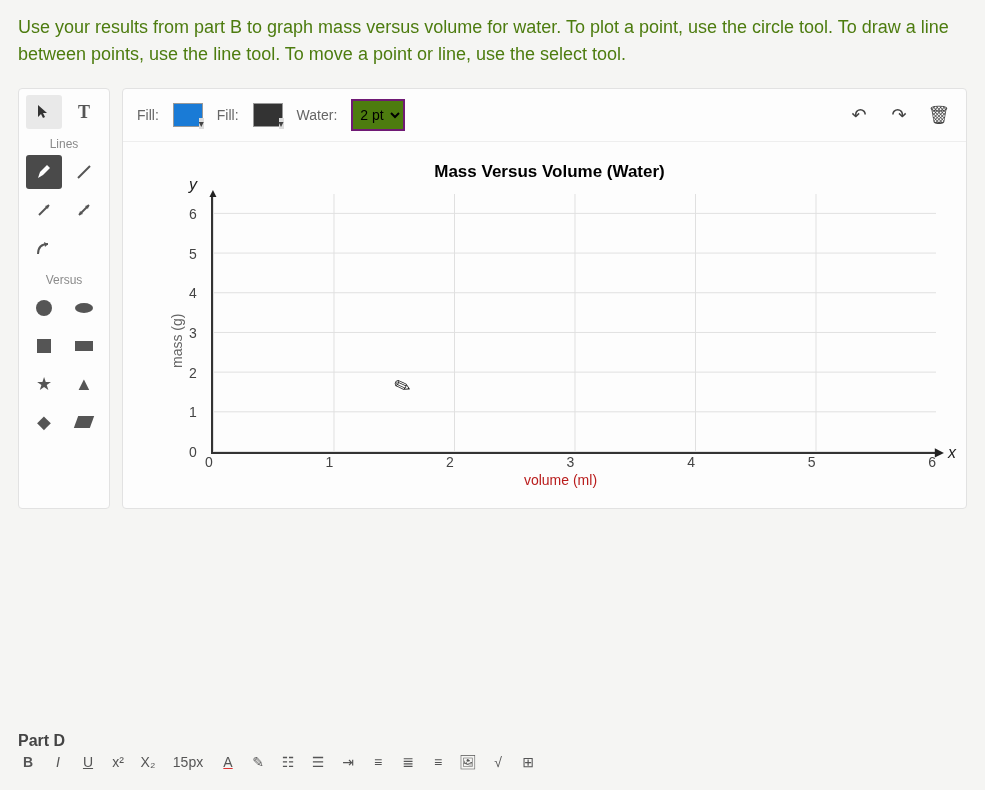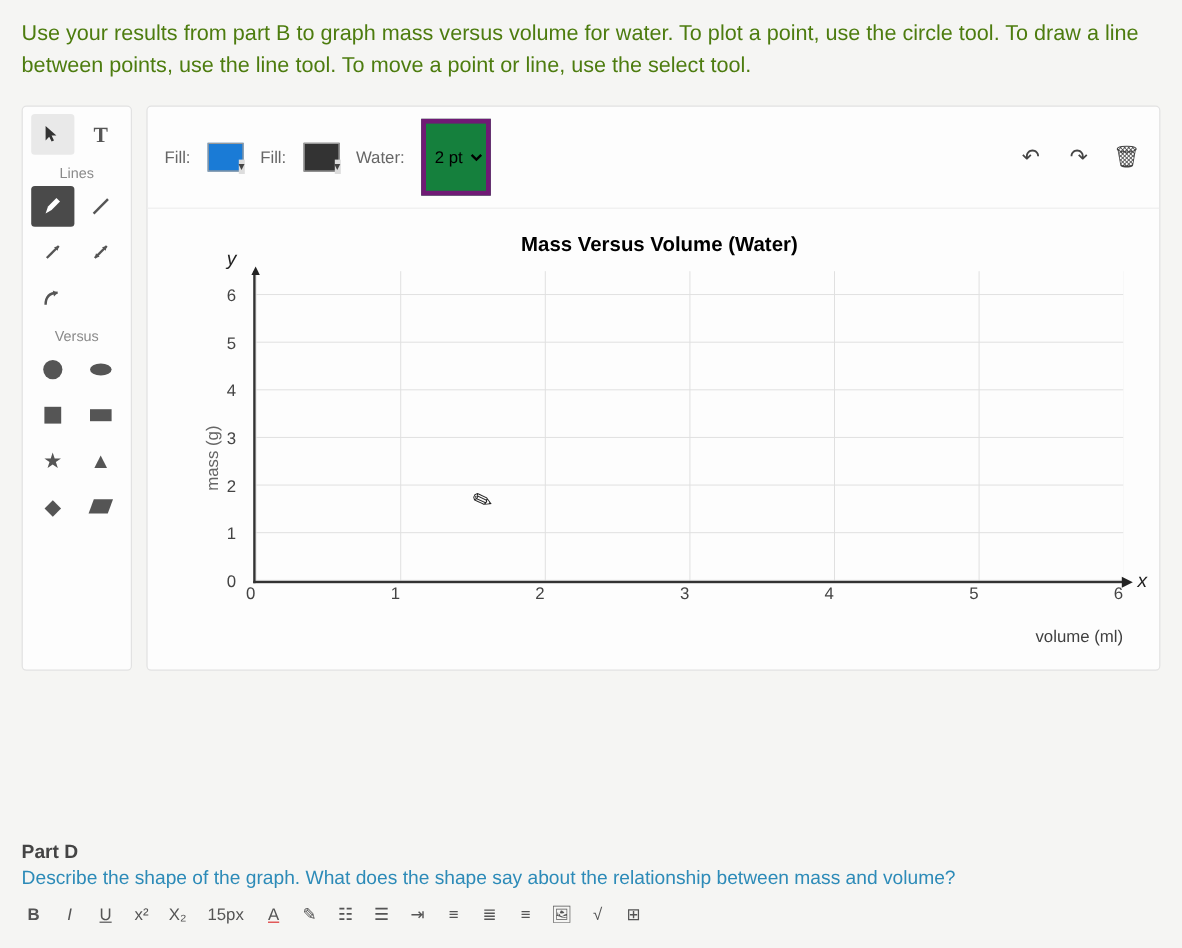--- a/index.html
+++ b/index.html
@@ -48,21 +48,21 @@
 .toolbar-label { font-size: 14px; }
 .swatch {
   width: 30px; height: 24px; background: #1a7bd6; border:1px solid #999;
   position: relative;
 }
 .swatch::after {
   content: '▾'; position: absolute; right: -2px; bottom: -3px; font-size: 10px; color:#444;
   background:#ddd;
 }
 .width-select {
-  border: 4px solid #701a75; font-size: 14px; padding: 19px 3px; background:#15803d;
+  border: 2px solid #701a75; font-size: 14px; padding: 5px 3px; background:#4d7c0f;
 }
 .toolbar-spacer { flex: 1; }
 .tb-btn { width: 26px; height:26px; display:flex;align-items:center;justify-content:center;font-size:18px;color:#444;}
 .chart-wrap { padding: 20px 30px 20px 40px; }
 .chart-title { text-align: center; font-size: 17px; font-weight: bold; margin-bottom: 12px; color:#000000;}
 .chart-body { display: flex; }
 .ylabel { writing-mode: vertical-rl; transform: rotate(180deg); font-size: 14px; color:#666; padding-right:6px; display:flex;align-items:center;justify-content:center;}
 .plot-col { flex:1; }
 .plot {
   position: relative;
@@ -73,21 +73,21 @@
     linear-gradient(to right, #e0e0e0 1px, transparent 1px),
     linear-gradient(to top, #e0e0e0 1px, transparent 1px);
   background-size: calc(100%/6) calc(100%/6.5);
   background-position: left bottom;
   margin-left: 26px;
 }
 .y-tick { position: absolute; left: -24px; font-size: 14px; color:#444; transform: translateY(50%); }
 .x-ticks { display:flex; margin-left:26px; }
 .x-tick { flex:1; font-size:14px; color:#444; text-align:left; }
 .x-tick:first-child { margin-left:-6px; }
-.xlabel { text-align:right; font-size:14px; color:#404040; margin-top:20px; }
+.xlabel { text-align:center; font-size:14px; color:#b91c1c; margin-top:2px; }
 .y-axis-letter { position:absolute; left:-24px; top:-18px; font-style:italic; font-size:16px; }
 .x-axis-letter { position:absolute; right:-20px; bottom:-10px; font-style:italic; font-size:16px; }
 .y-arrow { position:absolute; left:-6px; top:-8px; font-size:12px; }
 .x-arrow { position:absolute; right:-8px; bottom:-7px; font-size:12px; }
 .cursor-pen { position:absolute; left:25%; bottom:21%; font-size:20px; transform:rotate(-20deg);}
 .part-d { position: absolute; left: 18px; right: 18px; bottom: 20px; }
 .part-d-heading { font-size: 16px; font-weight:bold; color:#444; margin-bottom:4px;}
 .part-d-prompt { font-size: 16px; color: #2d8bb8; margin-bottom: 12px; }
 .rte-toolbar { display:flex; gap:10px; align-items:center; font-size:14px; color:#555;}
 .rte-btn { min-width:20px; text-align:center; }
@@ -232,21 +232,20 @@
           </div>
           <div class="xlabel">volume (ml)</div>
         </div>
       </div>
     </div>
   </div>
 </div>
 
 <div class="part-d">
   <div class="part-d-heading">Part D</div>
-  <div class="part-d-prompt">Describe the shape of the graph. What does the shape say about the relationship between mass and volume?</div>
   <div class="rte-toolbar">
     <span class="rte-btn" style="font-weight:bold;">B</span>
     <span class="rte-btn" style="font-style:italic;">I</span>
     <span class="rte-btn" style="text-decoration:underline;">U</span>
     <span class="rte-btn">x²</span>
     <span class="rte-btn">X₂</span>
     <span class="rte-btn" style="min-width:40px;">15px</span>
     <span class="rte-btn" style="text-decoration:underline;text-decoration-color:#d33;">A</span>
     <span class="rte-btn">✎</span>
     <span class="rte-btn"><span>☷</span></span>

